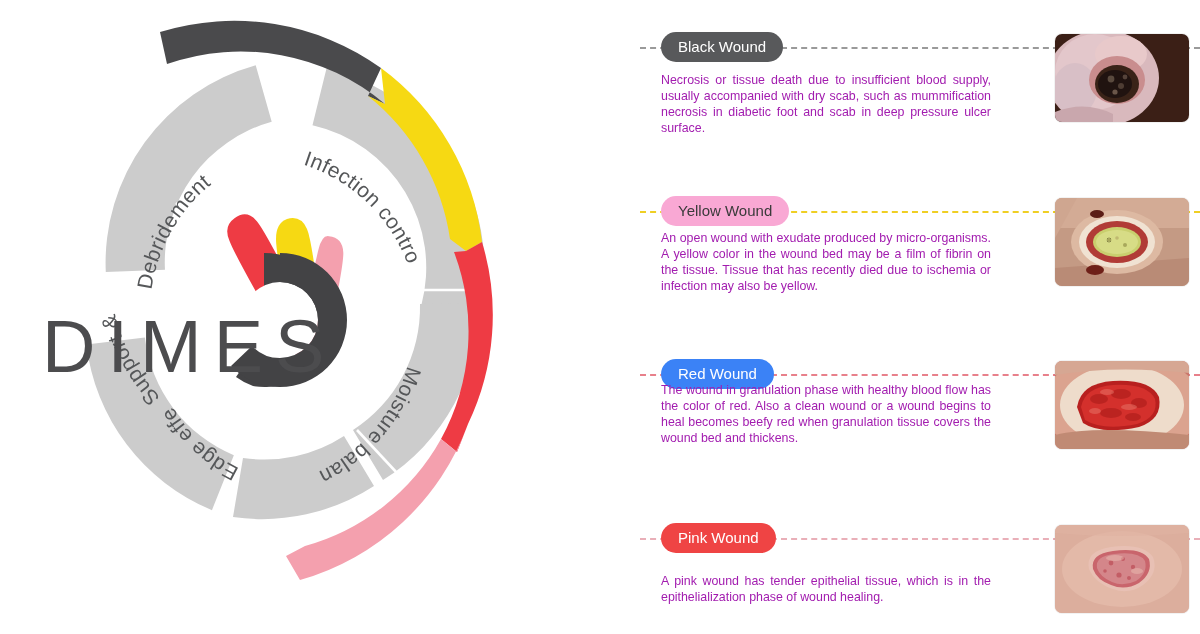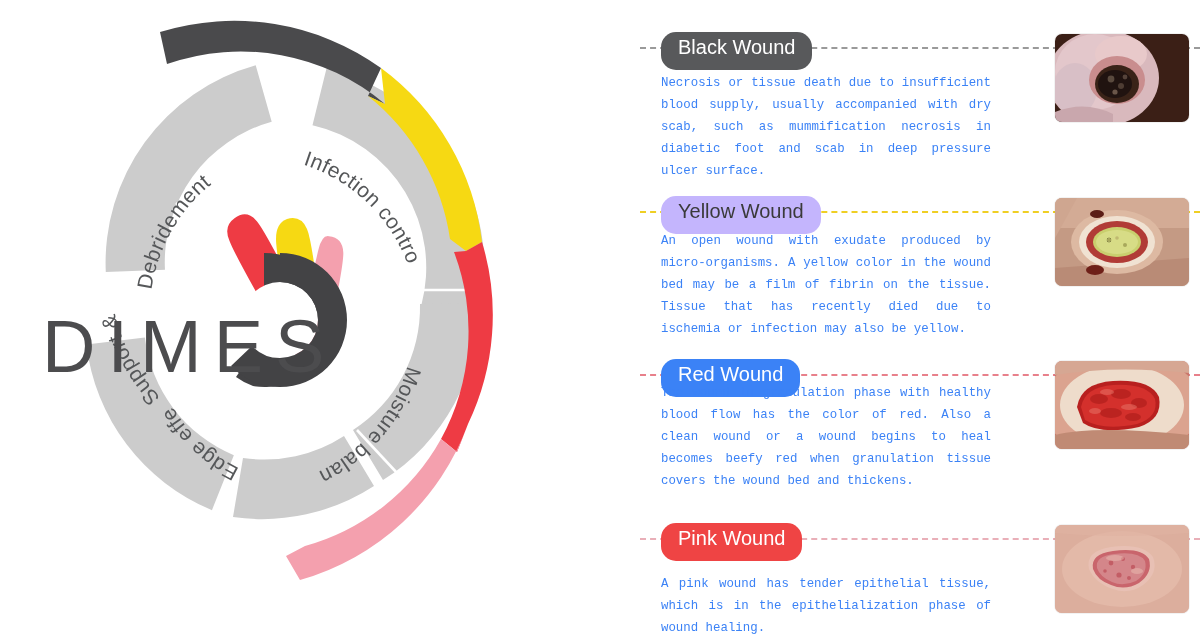--- a/index.html
+++ b/index.html
@@ -25,28 +25,27 @@
 
   
   .rows{position:absolute;left:640px;top:0;width:560px;height:634px;}
   .row{position:absolute;left:0;width:560px;}
   .row-rule{
     position:absolute;left:0;top:0;width:560px;height:0;
     border-top:2px dashed #9a9a9a;
   }
   .badge{
     position:absolute;left:21px;top:-15px;
-    height:38px;line-height:30px;border-radius:15px;
-    padding:0 17px;font-size:20px;white-space:nowrap;
+    height:30px;line-height:30px;border-radius:15px;
+    padding:0 17px;font-size:15px;white-space:nowrap;
   }
   .desc{
     position:absolute;left:21px;width:330px;
-    font-size:12.4px;line-height:22px;color:#3b82f6;
+    font-size:12.4px;line-height:16px;color:#a21caf;
     text-align:justify;
-    font-family:Liberation Mono, monospace;
   }
   .thumb{
     position:absolute;left:415px;width:134px;height:88px;
     border-radius:7px;overflow:hidden;box-shadow:0 0 0 1px rgba(0,0,0,.05);
   }
   .thumb svg{display:block;width:134px;height:88px;}
 </style>
 </head>
 <body>
 
@@ -219,21 +218,21 @@
           <circle cx="66" cy="52" r="3" fill="#4e3d33"></circle>
           <circle cx="60" cy="58" r="2.6" fill="#6a5649"></circle>
           <circle cx="70" cy="43" r="2.4" fill="#55433a"></circle>
           <path d="M0 78 Q30 66 58 80 L58 88 L0 88 Z" fill="#c9a7ad"></path>
         </svg>
       </div>
     </div>
 
     <div class="row" style="top:211px">
       <div class="row-rule" style="border-top-color:#EFCF24"></div>
-      <div class="badge" style="background:#c4b5fd;color:#3A3A3A">Yellow Wound</div>
+      <div class="badge" style="background:#f9a8d4;color:#3A3A3A">Yellow Wound</div>
       <div class="desc" style="top:19px">An open wound with exudate produced by micro-organisms. A yellow color in the wound bed may be a film of fibrin on the tissue. Tissue that has recently died due to ischemia or infection may also be yellow.</div>
       <div class="thumb" style="top:-13px">
         <svg viewBox="0 0 134 88" preserveAspectRatio="none">
           <rect width="134" height="88" fill="#c49a84"></rect>
           <rect width="134" height="30" fill="#d3ab95"></rect>
           <path d="M0 70 L134 60 L134 88 L0 88 Z" fill="#b98b76"></path>
           <ellipse cx="62" cy="44" rx="46" ry="32" fill="#ddb9a2"></ellipse>
           <ellipse cx="62" cy="44" rx="38" ry="26" fill="#f0e2d2"></ellipse>
           <ellipse cx="62" cy="44" rx="31" ry="21" fill="#b13b36"></ellipse>
           <ellipse cx="62" cy="44" rx="24" ry="15" fill="#c9cf6e"></ellipse>

